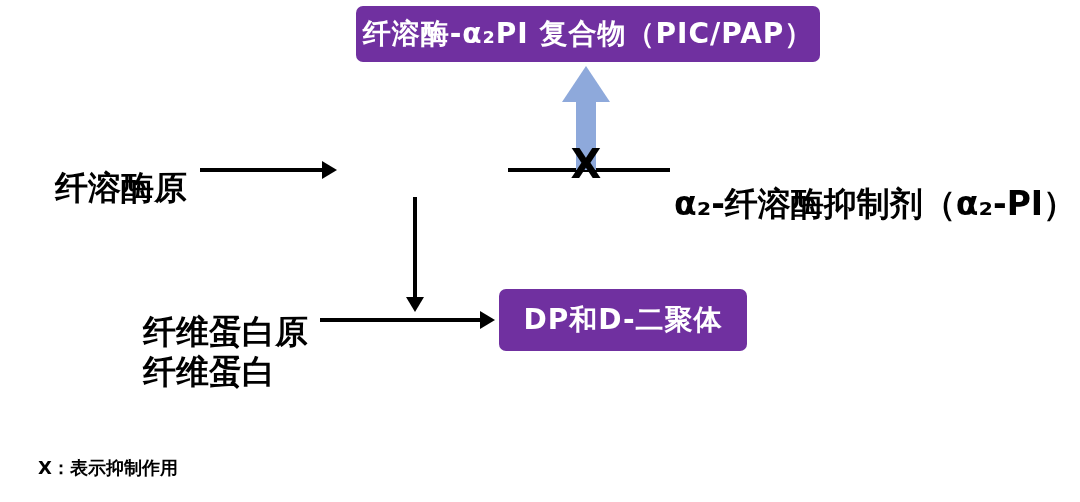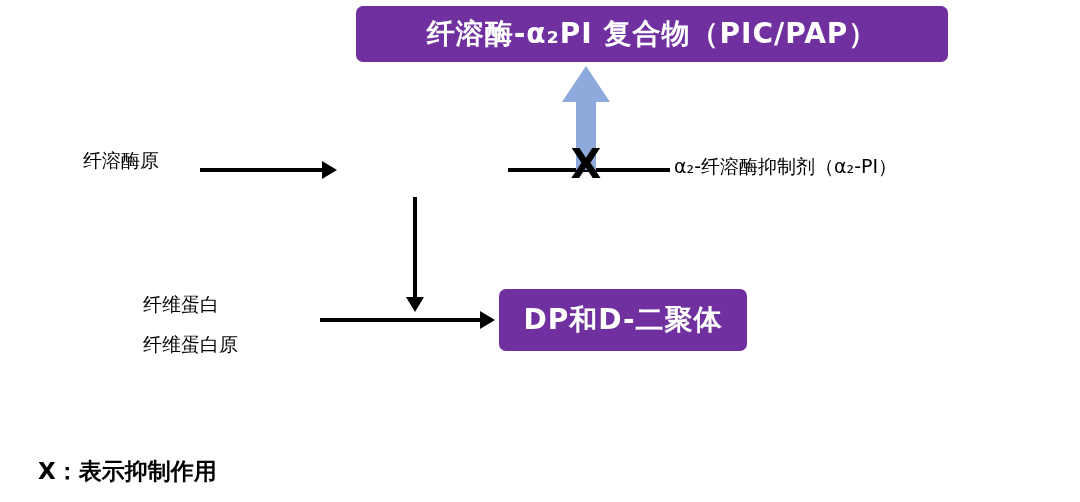--- a/index.html
+++ b/index.html
@@ -24,23 +24,24 @@
     font-weight:bold;
     display:flex;align-items:center;justify-content:center;
     border-radius:7px;
     font-size:28px;
     letter-spacing:1px;
     white-space:nowrap;
   }
   .label{
     position:absolute;
     color:var(--line);
-    font-weight:normal;
-    font-size:19px;
+    font-weight:bold;
+    font-size:33px;
     white-space:nowrap;
+    margin-top:28px;
   }
   .hline{position:absolute;height:4px;background:var(--line);}
   .vline{position:absolute;width:4px;background:var(--line);}
   .head-right{
     position:absolute;width:0;height:0;
     border-top:9px solid transparent;
     border-bottom:9px solid transparent;
     border-left:15px solid var(--line);
   }
   .head-down{
@@ -64,31 +65,31 @@
   .xmark{
     position:absolute;
     left:564px;top:142px;width:44px;
     text-align:center;
     font-size:40px;font-weight:bold;color:var(--line);
     line-height:44px;
   }
   .legend{
     position:absolute;
     left:38px;top:456px;
-    font-size:23px;font-weight:bold;color:var(--line);
+    font-size:18px;font-weight:bold;color:var(--line);
     white-space:nowrap;
   }
   .two-line{line-height:40px;}
 </style>
 </head>
 <body>
 
 <div class="canvas">
 
-  <div class="pbox" style="left:356px;top:6px;width:592px;height:56px;">纤溶酶-α₂PI 复合物（PIC/PAP）</div>
+  <div class="pbox" style="left:356px;top:6px;width:464px;height:56px;">纤溶酶-α₂PI 复合物（PIC/PAP）</div>
 
   <div class="label two-line" style="left:30px;top:140px;width:182px;text-align:center;">
     <div>纤溶酶原</div>
   </div>
 
   <div class="hline" style="left:200px;top:168px;width:122px;"></div>
   <div class="head-right" style="left:322px;top:161px;"></div>
 
 
   <div class="hline" style="left:508px;top:168px;width:162px;"></div>
@@ -97,22 +98,22 @@
   <div class="blue-head"></div>
 
   <div class="xmark">X</div>
 
   <div class="label" style="left:674px;top:154px;">α₂-纤溶酶抑制剂（α₂-PI）</div>
 
   <div class="vline" style="left:413px;top:197px;height:102px;"></div>
   <div class="head-down" style="left:406px;top:297px;"></div>
 
   <div class="label two-line" style="left:143px;top:284px;text-align:left;">
+    <div>纤维蛋白原</div>
     <div>纤维蛋白</div>
-    <div>纤维蛋白原</div>
   </div>
 
   <div class="hline" style="left:320px;top:318px;width:162px;"></div>
   <div class="head-right" style="left:480px;top:311px;"></div>
 
   <div class="pbox" style="left:499px;top:289px;width:248px;height:62px;">DP和D-二聚体</div>
 
   <div class="legend">X：表示抑制作用</div>
 
 </div>

